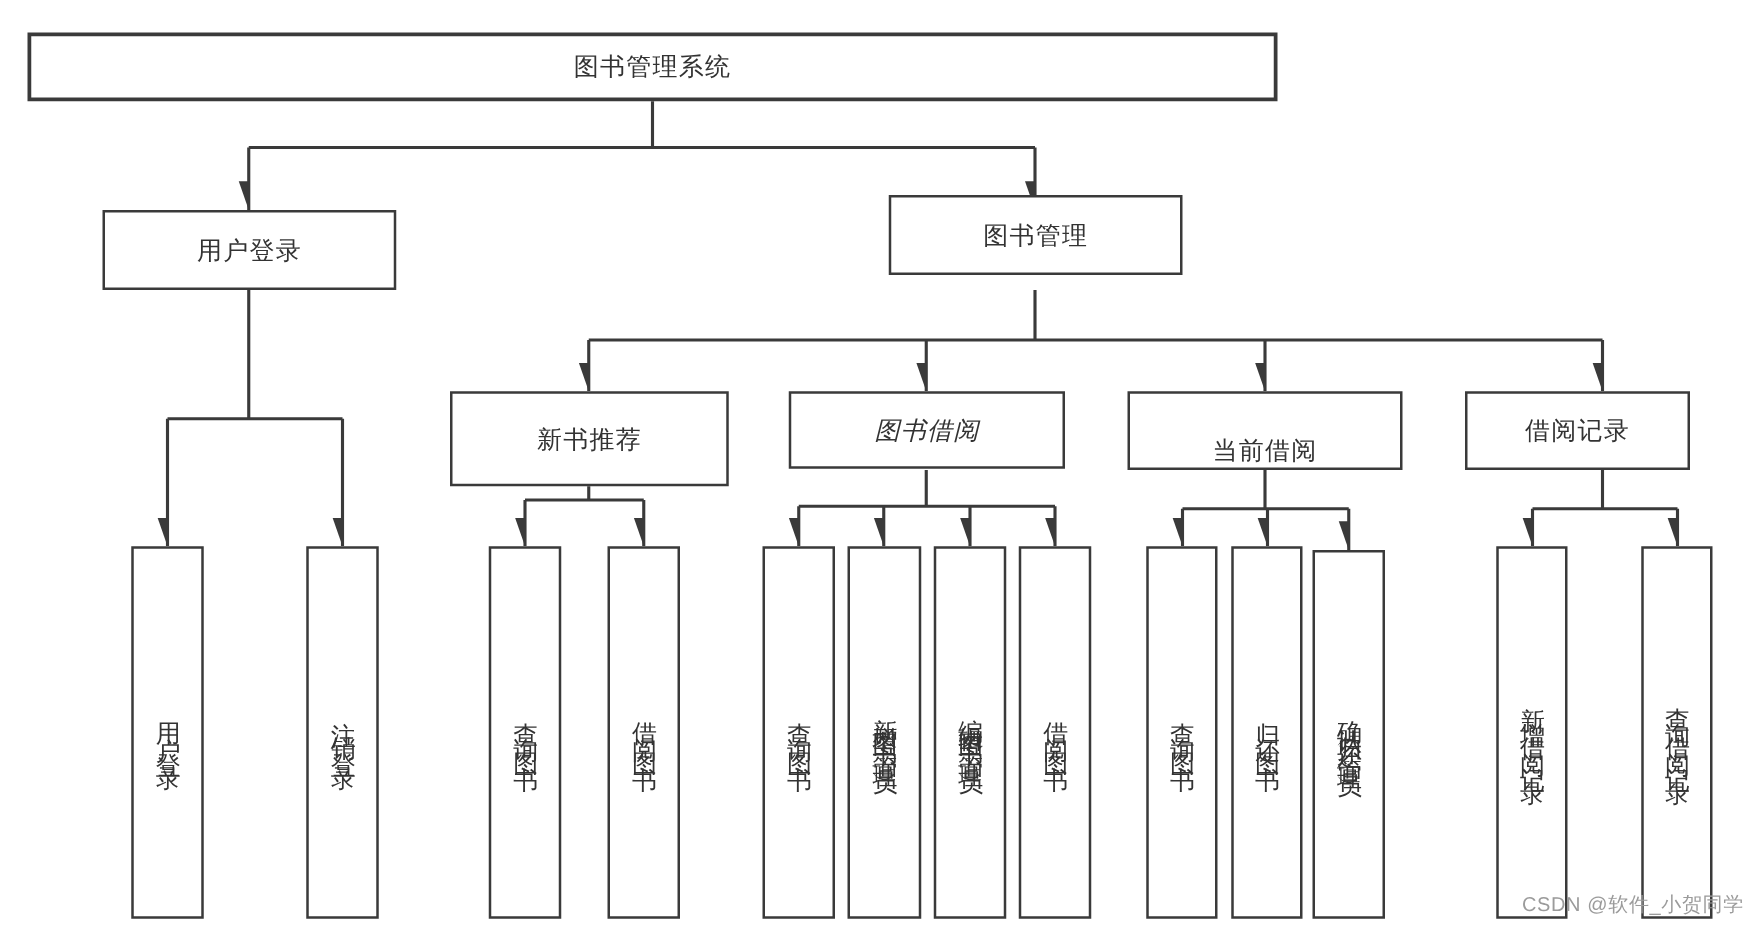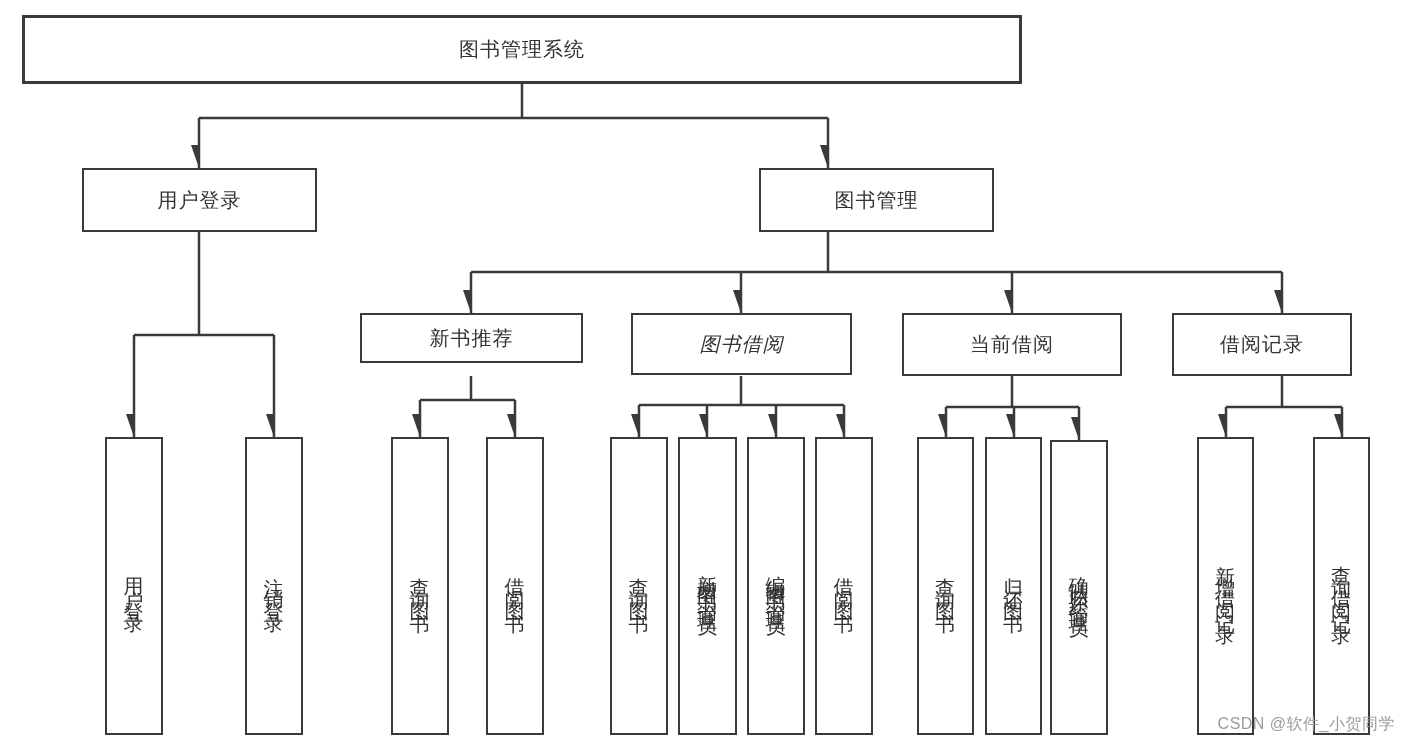--- a/index.html
+++ b/index.html
@@ -95,38 +95,38 @@
 
       <path d="M946 407 V437" marker-end="url(#ah)"></path>
       <path d="M1014 407 V437" marker-end="url(#ah)"></path>
       <path d="M1079 407 V440" marker-end="url(#ah)"></path>
 
       <path d="M1226 407 V437" marker-end="url(#ah)"></path>
       <path d="M1342 407 V437" marker-end="url(#ah)"></path>
     </g>
   </svg>
 
-  <div class="box root" style="left:22px;top:15px;width:1000px;height:69px;">
+  <div class="box root" style="left:22px;top:26px;width:1000px;height:55px;">
     <span class="h-label">图书管理系统</span>
   </div>
 
   <div class="box" style="left:82px;top:168px;width:235px;height:64px;">
     <span class="h-label">用户登录</span>
   </div>
-  <div class="box" style="left:711px;top:168px;width:235px;height:64px;margin-left:48px;">
+  <div class="box" style="left:711px;top:156px;width:235px;height:64px;">
     <span class="h-label">图书管理</span>
   </div>
 
-  <div class="box" style="left:360px;top:313px;width:223px;height:50px;">
+  <div class="box" style="left:360px;top:313px;width:223px;height:76px;">
     <span class="h-label">新书推荐</span>
   </div>
   <div class="box" style="left:631px;top:313px;width:221px;height:62px;font-style:italic;">
     <span class="h-label">图书借阅</span>
   </div>
-  <div class="box" style="left:902px;top:313px;width:220px;height:63px;">
+  <div class="box" style="left:902px;top:313px;width:220px;height:63px;align-items:flex-end;">
     <span class="h-label">当前借阅</span>
   </div>
   <div class="box" style="left:1172px;top:313px;width:180px;height:63px;">
     <span class="h-label">借阅记录</span>
   </div>
 
   <div class="box" style="left:105px;top:437px;width:58px;height:298px;">
     <span class="v-label">用户登录</span>
   </div>
   <div class="box" style="left:245px;top:437px;width:58px;height:298px;">

